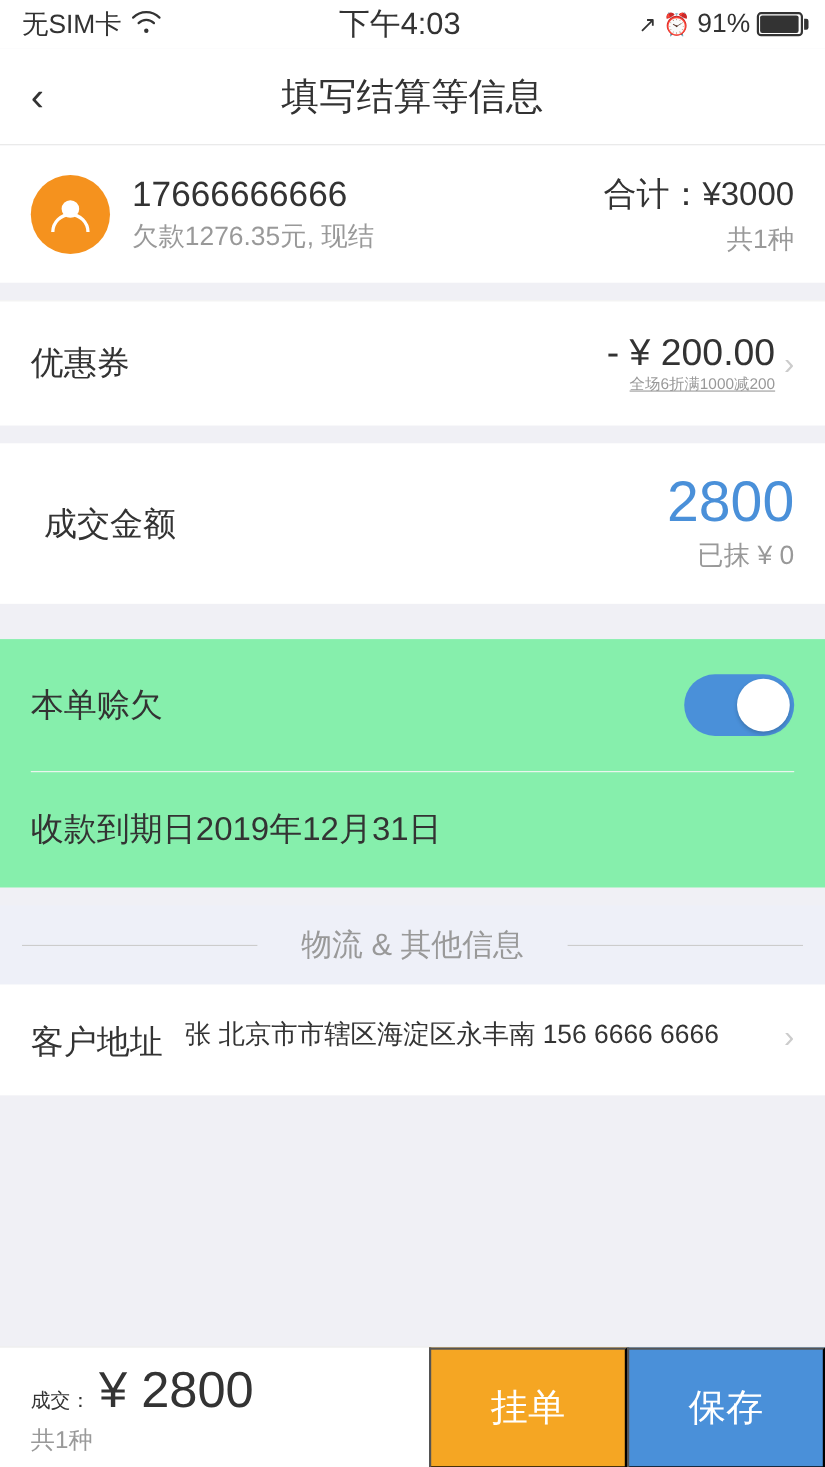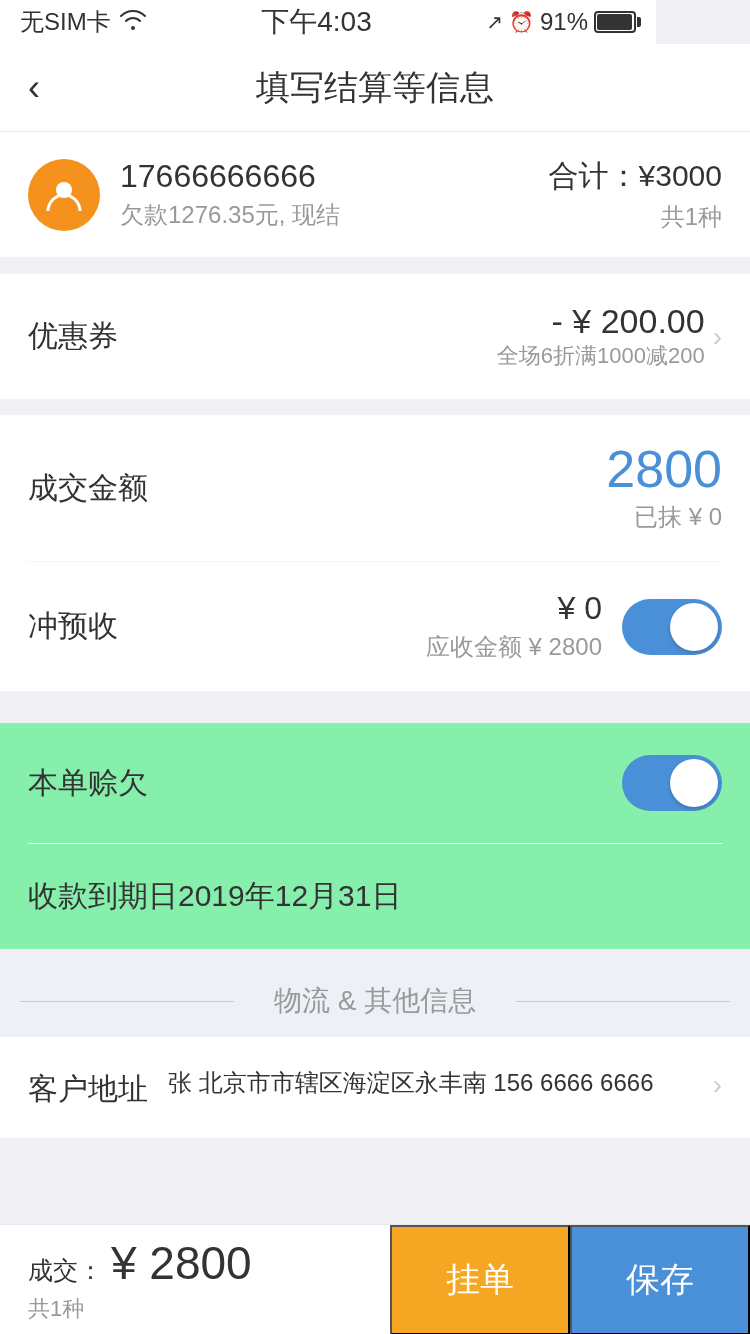--- a/index.html
+++ b/index.html
@@ -8,21 +8,21 @@
       width: 750px;
       min-height: 1334px;
       font-family: -apple-system, "PingFang SC", "Helvetica Neue", Arial, sans-serif;
       background: #f0f0f5;
       font-size: 28px;
       color: #333;
     }
 
     
     .status-bar {
-      width: 656px;
+      width: 750px;
       height: 44px;
       background: #fff;
       display: flex;
       align-items: center;
       justify-content: space-between;
       padding: 0 20px;
       font-size: 24px;
       color: #333;
     }
     .status-left { display: flex; align-items: center; gap: 8px; }
@@ -91,37 +91,38 @@
       padding: 28px;
       display: flex;
       align-items: center;
       justify-content: space-between;
       margin-top: 16px;
       border-top: 1px solid #f0f0f0;
     }
     .coupon-label { font-size: 30px; color: #333; }
     .coupon-right { display: flex; align-items: center; gap: 8px; }
     .coupon-discount { font-size: 34px; color: #333; font-weight: 500; }
-    .coupon-desc { font-size: 22px; color: #999; }
+    .coupon-desc { font-size: 14px; color: #999; text-decoration: underline; }
     .chevron-right { color: #ccc; font-size: 28px; }
 
     
     .divider { height: 16px; background: #f0f0f5; }
 
     
     .amount-section {
       background: #fff;
       padding: 0 28px;
     }
     .amount-row {
       display: flex;
       align-items: center;
       justify-content: space-between;
       padding: 28px 0;
       border-bottom: 1px solid #f5f5f5;
+      margin-left: 12px;
     }
     .amount-row:last-child { border-bottom: none; }
     .row-label { font-size: 30px; color: #333; }
     .row-right { display: flex; align-items: center; gap: 16px; }
     .amount-value { font-size: 52px; color: #4a90d9; font-weight: 500; line-height: 1; }
     .amount-sub { font-size: 24px; color: #999; margin-top: 6px; text-align: right; }
     .round-btn {
       border: 1px solid #999; border-radius: 8px; padding: 8px 18px;
       font-size: 26px; color: #666; background: #fff; cursor: pointer;
     }
@@ -212,21 +213,21 @@
       background: #fff;
       display: flex;
       align-items: center;
       border-top: 1px solid #e8e8e8;
     }
     .bottom-left {
       flex: 1;
       padding: 0 28px;
     }
     .bottom-total-row { display: flex; align-items: baseline; gap: 8px; }
-    .bottom-total-label { font-size: 25px; color: #333; }
+    .bottom-total-label { font-size: 18px; color: #333; }
     .bottom-total-value { font-size: 46px; font-weight: 500; color: #333; }
     .bottom-count { font-size: 22px; color: #999; margin-top: 4px; }
 
     .btn-hang {
       width: 180px; height: 110px;
       background: #f5a623;
       display: flex; align-items: center; justify-content: center;
       font-size: 34px; color: #fff; cursor: pointer;
     }
     .btn-save {
@@ -303,32 +304,20 @@
   <div class="amount-row">
     <span class="row-label">成交金额</span>
     <div class="row-right">
       <div>
         <div class="amount-value">2800</div>
         <div class="amount-sub">已抹  ¥ 0</div>
       </div>
     </div>
   </div>
 
-  <div class="pre-recv-row">
-    <span class="row-label">冲预收</span>
-    <div class="pre-recv-right">
-      <div class="pre-recv-val-block">
-        <div class="pre-recv-value">¥ 0</div>
-        <div class="pre-recv-sub">应收金额 ¥ 2800</div>
-      </div>
-      <div class="toggle">
-        <div class="toggle-thumb"></div>
-      </div>
-    </div>
-  </div>
 </div>
 
 <div class="divider"></div>
 
 <div class="debt-section">
   <div class="debt-row">
     <span class="debt-label">本单赊欠</span>
     <div class="toggle">
       <div class="toggle-thumb"></div>
     </div>

